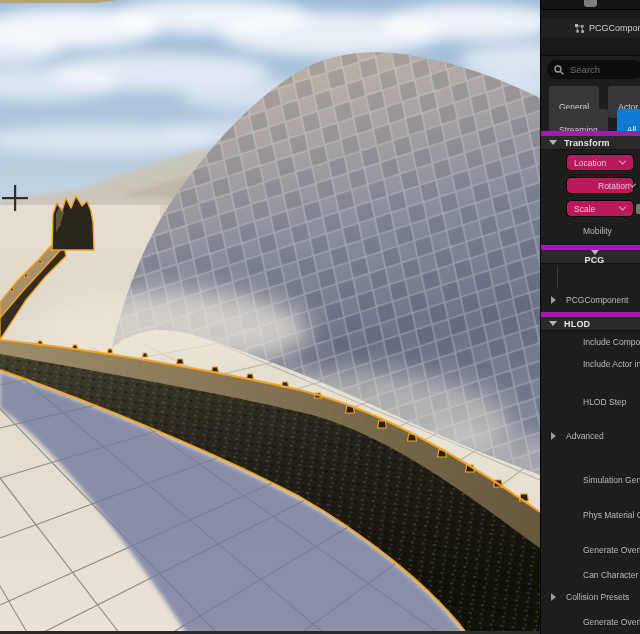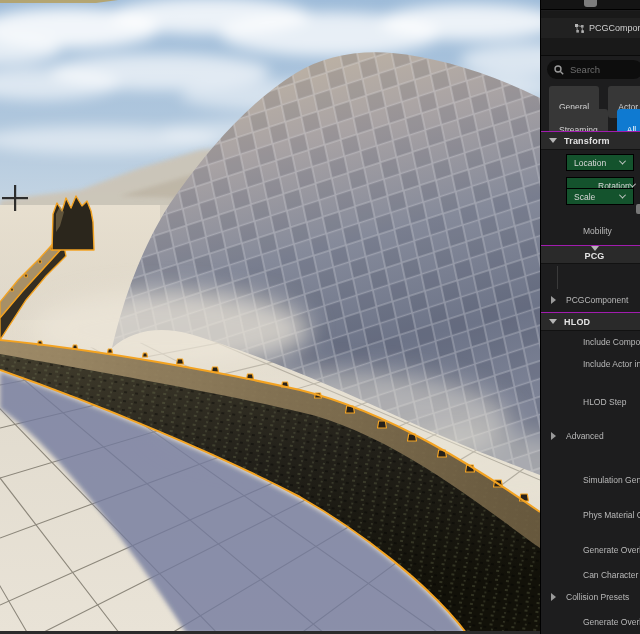--- a/index.html
+++ b/index.html
@@ -18,32 +18,32 @@
   .comprow svg{margin-left:33px;flex:none;}
   .comprow span{margin-left:4px;font-size:9px;color:#cfcfcf;white-space:nowrap;}
   .searchwrap{position:absolute;left:6px;top:60px;width:96px;height:19px;background:#0d0d0d;border-radius:10px;
               display:flex;align-items:center;padding-left:7px;}
   .searchwrap input{border:none;outline:none;background:transparent;color:#cfcfcf;font-size:9.5px;width:64px;margin-left:4px;}
   .searchwrap input::placeholder{color:#6e6e6e;}
   .btnrow{position:absolute;left:8px;display:flex;gap:9px;}
   .fbtn{background:#373737;border:none;color:#d2d2d2;font-size:8.5px;border-radius:3px;height:18px;
         padding:16px 10px;white-space:nowrap;flex:none;}
   .fbtn.blue{background:#0f7ad1;color:#fff;}
-  .sechead{position:absolute;left:0;width:100px;height:19px;background:#2a2a2a;border-top:1px solid #a21caf;
+  .sechead{position:absolute;left:0;width:100px;height:19px;background:#2a2a2a;border-top:5px solid #a21caf;
            border-bottom:1px solid #121212;display:flex;align-items:center;}
   .sechead b{font-size:9px;color:#e4e4e4;margin-left:7px;letter-spacing:.2px;white-space:nowrap;}
   .tri-down{width:0;height:0;border-left:4px solid transparent;border-right:4px solid transparent;
             border-top:5px solid #b5b5b5;margin-left:8px;flex:none;}
   .tri-right{width:0;height:0;border-top:4px solid transparent;border-bottom:4px solid transparent;
              border-left:5px solid #9a9a9a;margin-left:10px;flex:none;}
   .prow{position:absolute;left:0;width:120px;height:16px;display:flex;align-items:center;}
   .prow .lbl{font-size:8.5px;color:#b9b9b9;margin-left:42px;white-space:nowrap;}
   .prow.witharrow .lbl{margin-left:10px;}
-  .pill{position:absolute;left:25px;width:68px;height:17px;background:#14532d;border:1px solid #000;
-        border-radius:0;display:flex;align-items:center;}
+  .pill{position:absolute;left:25px;width:68px;height:17px;background:#be185d;border:1px solid #000;
+        border-radius:5px;display:flex;align-items:center;}
   .pill .lbl{font-size:8.5px;color:#d8d8d8;margin-left:7px;white-space:nowrap;flex:1;}
   .chev{width:5px;height:5px;border-right:1.5px solid #cfcfcf;border-bottom:1.5px solid #cfcfcf;
         transform:rotate(45deg) translate(-1px,-1px);margin-right:8px;flex:none;}
   .indentline{position:absolute;left:16px;top:266px;width:1px;height:23px;background:#3a3a3a;}
   .locksliver{position:absolute;right:0;top:204px;width:4px;height:10px;background:#777;border-radius:2px 0 0 2px;}
 </style>
 </head>
 <body>
 
 <div class="app">
@@ -236,21 +236,21 @@
       <b>Transform</b>
     </div>
     <div class="pill" style="top:154px;">
       <span class="lbl">Location</span>
       <i class="chev"></i>
     </div>
     <div class="pill" style="top:177px;padding-left:24px;">
       <span class="lbl">Rotation</span>
       <i class="chev"></i>
     </div>
-    <div class="pill" style="top:188px;">
+    <div class="pill" style="top:200px;">
       <span class="lbl">Scale</span>
       <i class="chev"></i>
     </div>
     <div class="locksliver"></div>
     <div class="prow" style="top:223px;">
       <span class="lbl">Mobility</span>
     </div>
 
     <div class="sechead" style="top:245px;flex-direction:column;">
       <i class="tri-down"></i>

